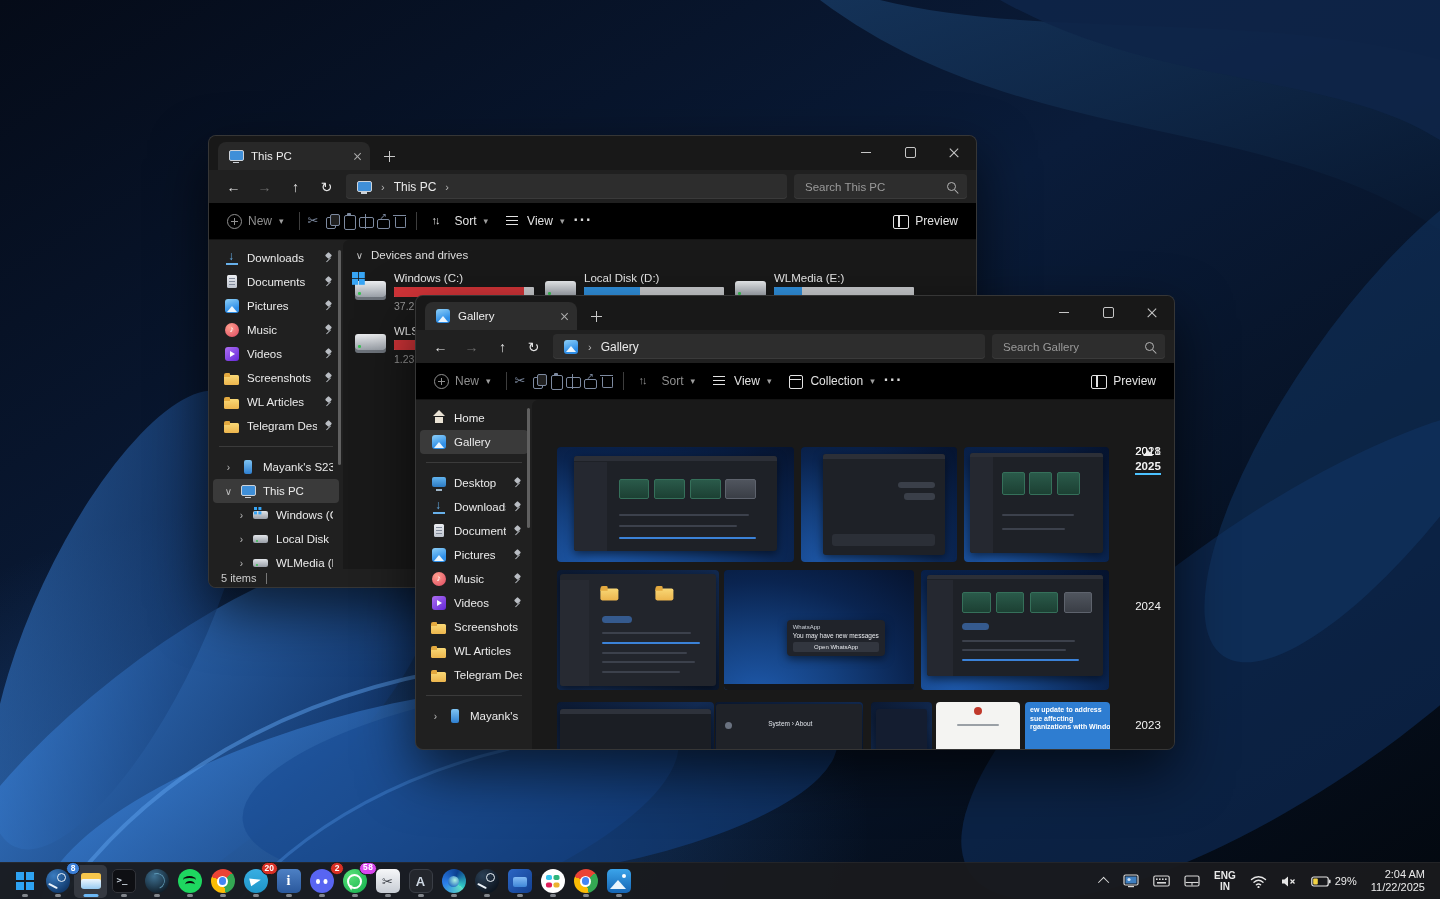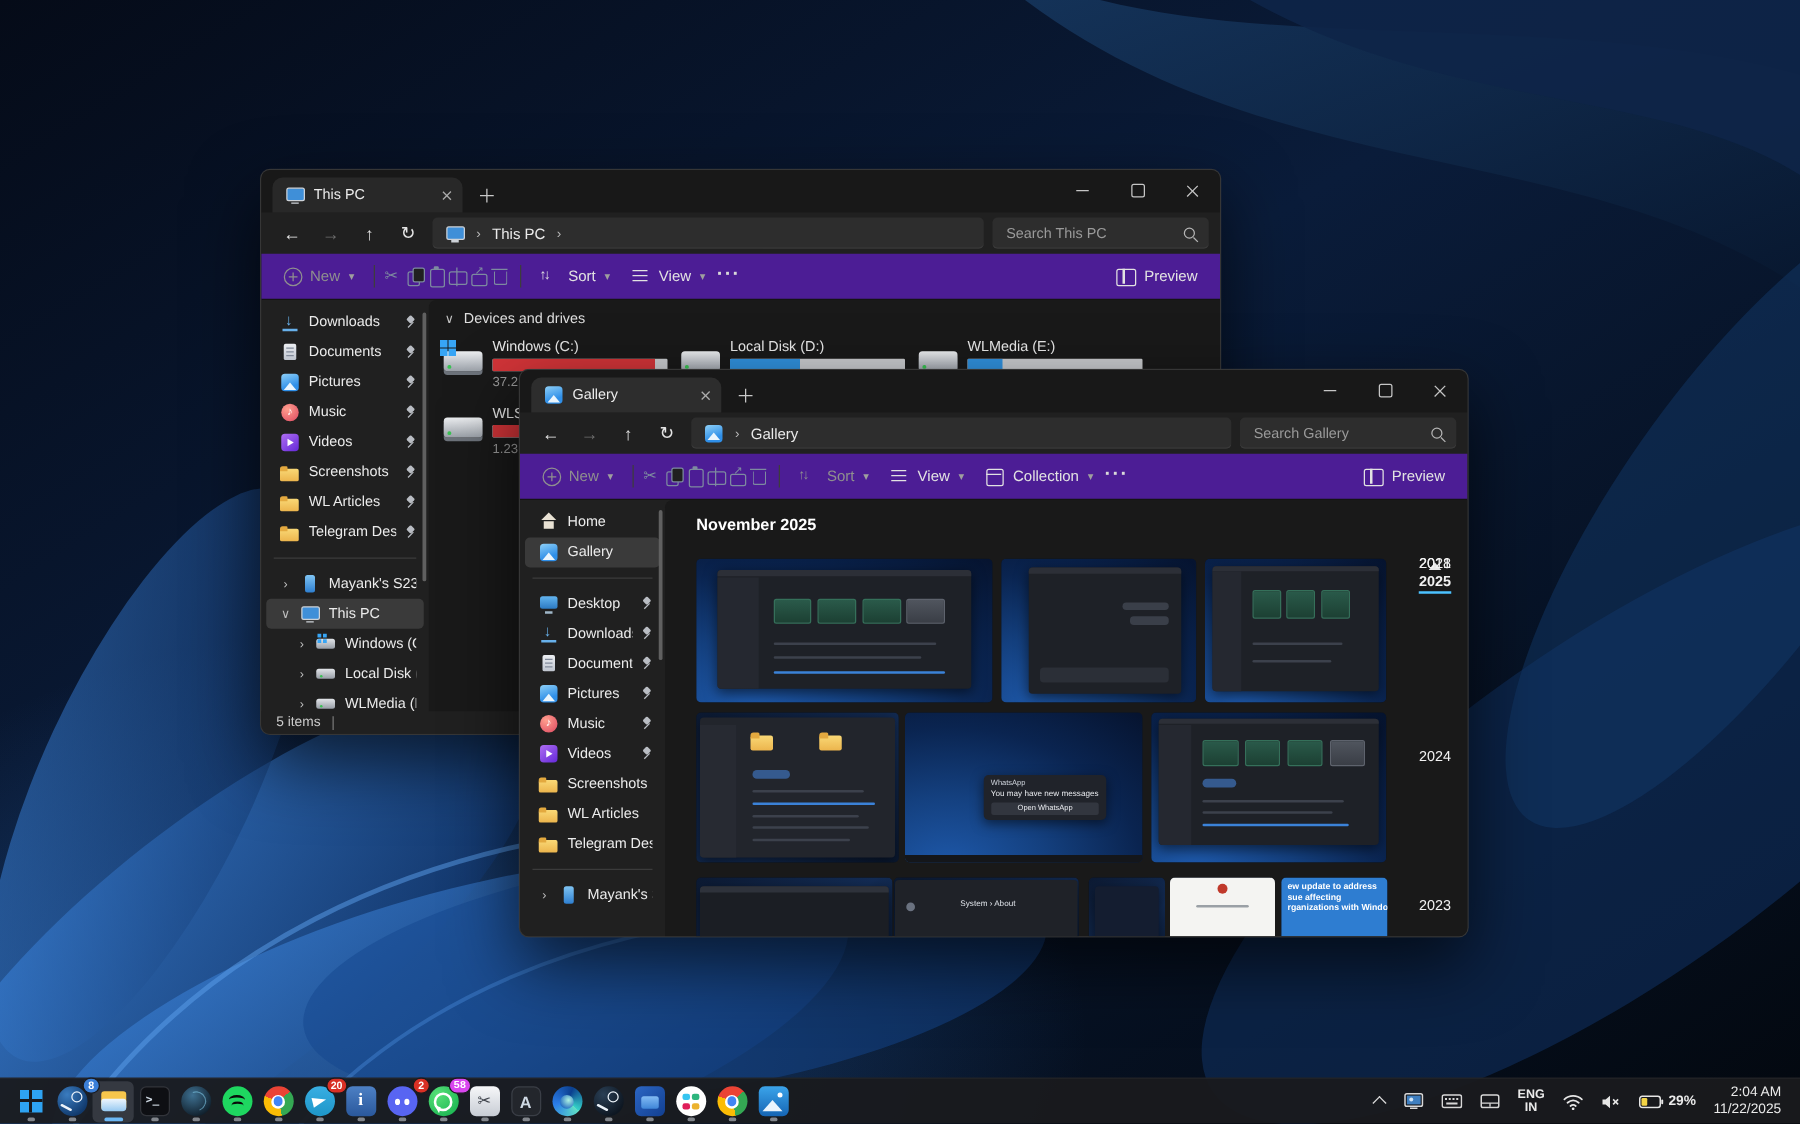--- a/index.html
+++ b/index.html
@@ -44,21 +44,21 @@
   .crumb-chev{color:#b9b9b9;font-size:11px;}
   .searchbox{width:173px;height:25px;background:#2d2d2d;border-radius:4px;display:flex;align-items:center;
              padding:0 9px;box-shadow:inset 0 -1px 0 #3a3a3a;flex:none;}
   .searchbox input{flex:1;background:transparent;border:0;outline:0;color:#dedede;font-size:11.5px;min-width:0;
                    font-family:"Liberation Sans","DejaVu Sans",sans-serif;}
   .searchbox input::placeholder{color:#9a9a9a;}
   .mag{position:relative;width:12px;height:12px;flex:none;margin-left:6px;}
   .mag::before{content:"";position:absolute;left:1px;top:1px;width:7px;height:7px;border:1.3px solid #b5b5b5;border-radius:50%;}
   .mag::after{content:"";position:absolute;right:0;bottom:0;width:4.5px;height:1.3px;background:#b5b5b5;transform:rotate(45deg);}
 
-  .toolbar{height:37px;display:flex;align-items:center;padding:0 10px;flex:none;background:#4c1d95;
+  .toolbar{height:37px;display:flex;align-items:center;padding:0 10px;flex:none;background:#000000;
            border-bottom:1px solid #141414;text-align:right;}
   .tbtn{display:flex;align-items:center;gap:6px;color:#e2e2e2;font-size:12px;padding:5px 8px;border-radius:4px;flex:none;}
   .tbtn.dimt{color:#8f8f8f;}
   .chevd{font-size:9px;color:#9f9f9f;margin-left:1px;}
   .vsep{width:1px;height:18px;background:#3d3d3d;margin:0 7px;flex:none;}
   .sp{flex:1;}
   
   .gi{position:relative;width:17px;height:17px;display:inline-block;flex:none;}
   .gi-new{width:15px;height:15px;border:1.2px solid #8f8f8f;border-radius:50%;}
   .gi-new::before,.gi-new::after{content:"";position:absolute;background:#8f8f8f;}
@@ -603,21 +603,20 @@
         <div id="g-tree">
             <div class="sb-item">
     <span class="chev">›</span>
     <span class="icn ic-phone"></span>
     <span class="sb-label">Mayank's S23</span>
   </div>
           </div>
         <span class="vscroll" style="top:8px;height:120px;"></span>
       </div>
       <div class="g-main">
-        <div class="g-heading">November 2025</div>
 
         <div class="thumb" style="left:25px;top:47px;width:237px;height:115px;">
           <span class="bgblue"></span>
           <span class="mockwin" style="left:7%;top:8%;right:7%;bottom:10%;"></span>
           <span class="mockbar" style="left:7%;right:7%;top:8%;height:5px;"></span>
           <span class="mside" style="left:7%;top:13%;bottom:10%;width:14%;"></span>
           <span class="gcard" style="left:26%;top:28%;width:13%;height:17%;"></span>
           <span class="gcard" style="left:41%;top:28%;width:13%;height:17%;"></span>
           <span class="gcard" style="left:56%;top:28%;width:13%;height:17%;"></span>
           <span class="gcard gray" style="left:71%;top:28%;width:13%;height:17%;"></span>
@@ -885,21 +884,21 @@
             <line x1="9.5" y1="4.5" x2="13.5" y2="8.5" stroke="#e6e6e6" stroke-width="1.3"></line>
             <line x1="13.5" y1="4.5" x2="9.5" y2="8.5" stroke="#e6e6e6" stroke-width="1.3"></line>
           </svg>
       </span>
       <span class="tray-item" style="gap:4px;">
         <svg width="20" height="11" viewBox="0 0 20 11">
             <rect x="0.8" y="1" width="16.4" height="9" rx="2" fill="none" stroke="#e6e6e6" stroke-width="1.2"></rect>
             <rect x="2.2" y="2.4" width="4.6" height="6.2" rx="1" fill="#f4d445"></rect>
             <rect x="18" y="3.6" width="1.6" height="3.8" rx="0.8" fill="#e6e6e6"></rect>
           </svg>
-        <span style="font-size:11px;font-weight:bold;">29%</span>
+        <span style="font-size:11px;">29%</span>
       </span>
       <span class="tray-item clock">
         <span><span>2:04 AM</span><br>
         <span>11/22/2025</span></span>
       </span>
     </div>
   </div>
 </div>
 
 </body></html>

